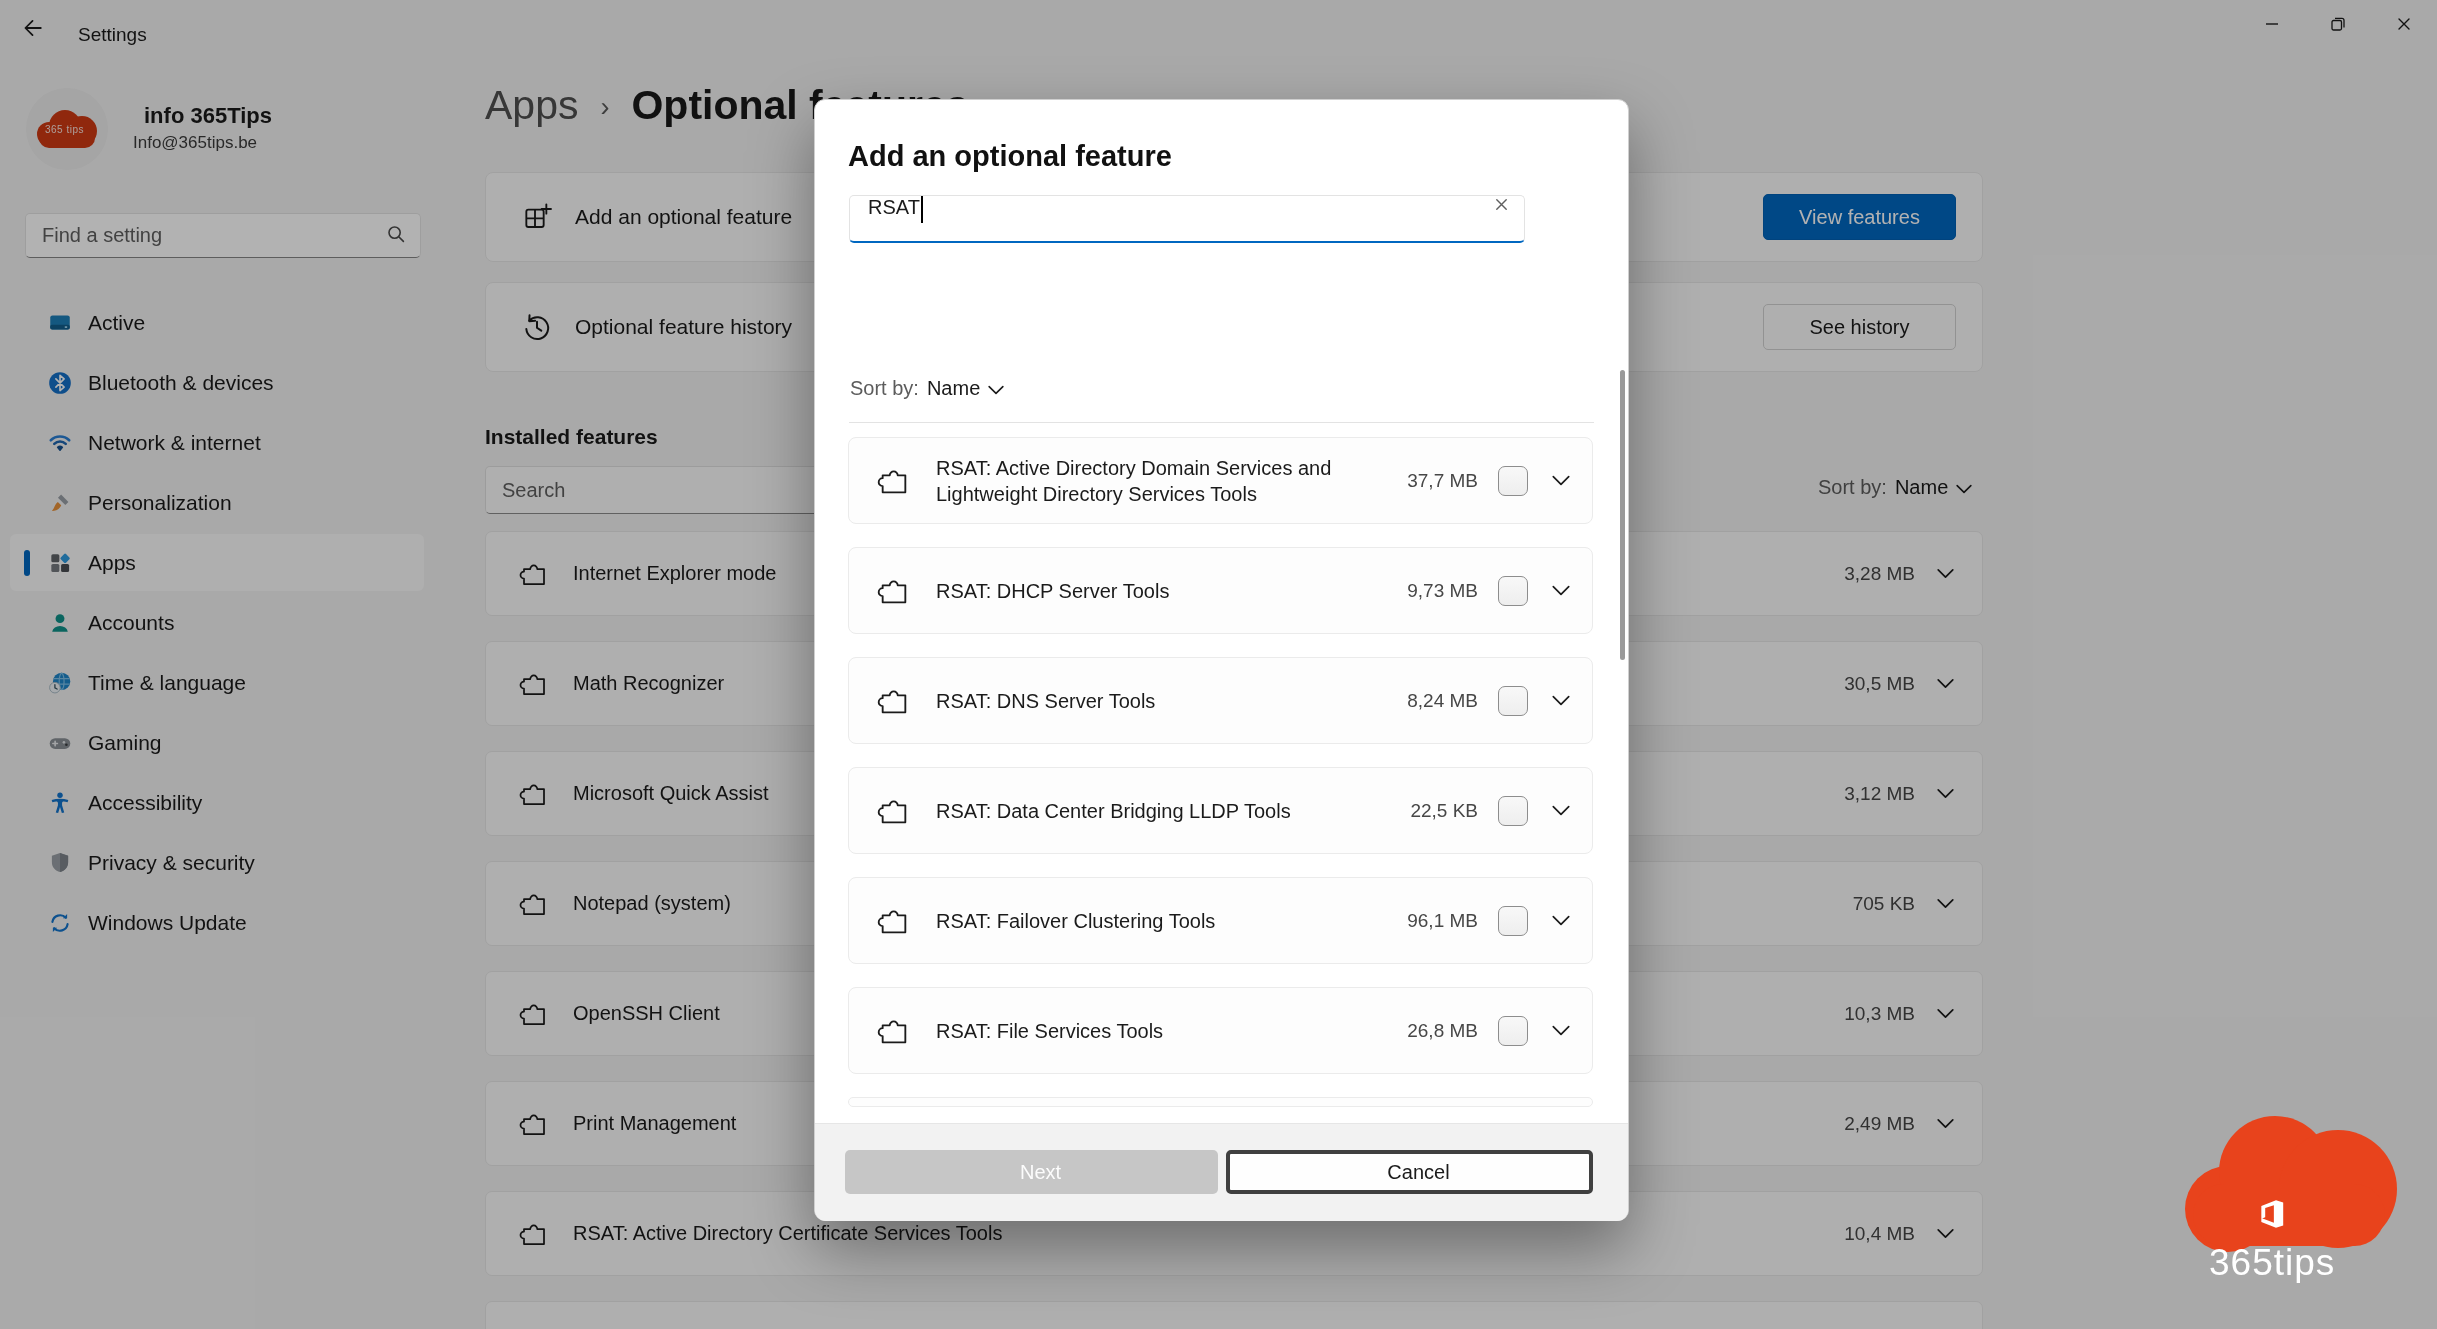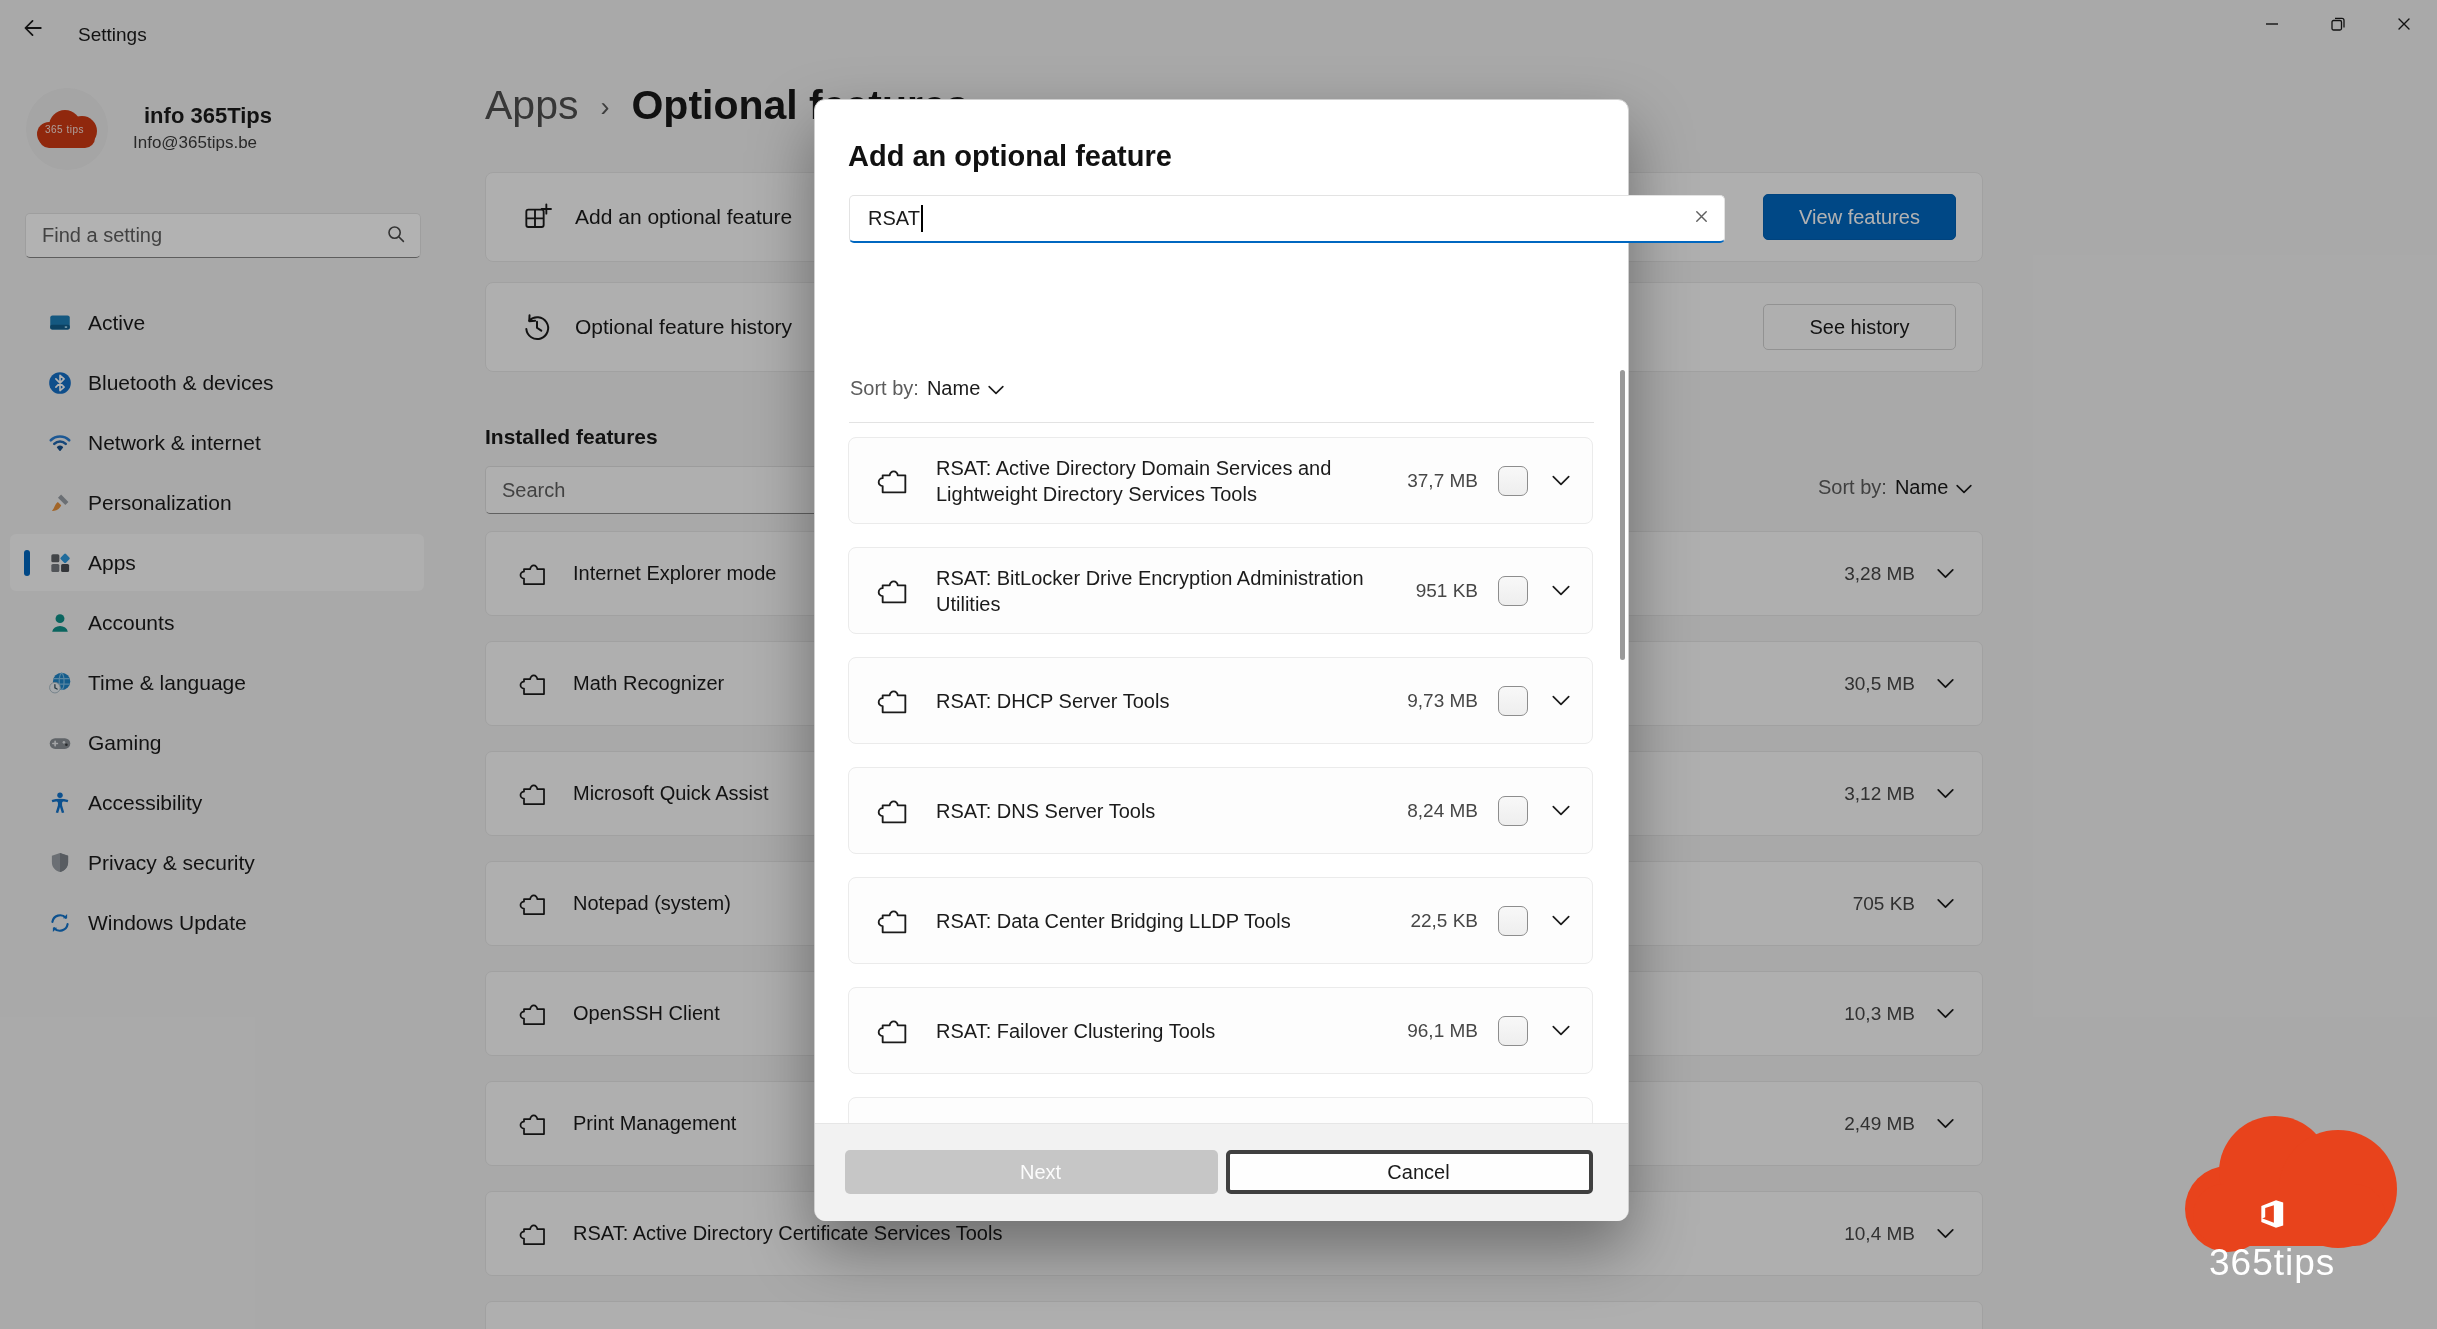--- a/index.html
+++ b/index.html
@@ -49,21 +49,21 @@
   .sort-value{color:#1b1b1b;}
   .feature-row{position:absolute;left:485px;width:1498px;height:85px;background:#fbfbfb;border:1px solid #e7e7e7;border-radius:7px;box-sizing:border-box;display:flex;align-items:center;cursor:pointer;}
   .feature-row .f-icon{margin-left:33px;width:30px;height:30px;flex:none;}
   .feature-row .f-name{margin-left:24px;font-size:20px;color:#1b1b1b;flex:1;}
   .feature-row .f-size{font-size:19px;color:#474747;margin-right:22px;}
   .feature-row .f-chev{margin-right:28px;display:flex;}
   
   .dim-overlay{position:absolute;inset:0;background:rgba(0,0,0,.30);z-index:40;}
   .dialog{position:absolute;left:814px;top:99px;width:815px;height:1122px;background:#ffffff;border:1px solid #cfcfcf;border-radius:11px;box-sizing:border-box;z-index:60;box-shadow:0 28px 64px rgba(0,0,0,.38);}
   .dlg-title{position:absolute;left:33px;top:40px;font-size:29px;font-weight:700;color:#111111;}
-  .dlg-search{position:absolute;left:34px;top:95px;width:876px;height:48px;background:#ffffff;border:1px solid #e3e3e3;border-bottom:2.5px solid #0067c0;border-radius:5px;box-sizing:border-box;display:flex;align-items:center;padding:0 14px 0 18px;cursor:text;}
+  .dlg-search{position:absolute;left:34px;top:95px;width:676px;height:48px;background:#ffffff;border:1px solid #e3e3e3;border-bottom:2.5px solid #0067c0;border-radius:5px;box-sizing:border-box;display:flex;padding:0 14px 0 18px;cursor:text;}
   .dlg-search .value{font-size:20px;color:#1b1b1b;}
   .caret{display:inline-block;width:2px;height:27px;background:#000;margin-left:1px;}
   .dlg-search .spacer{flex:1;}
   .dlg-sort{position:absolute;left:35px;top:277px;}
   .dlg-divider{position:absolute;left:34px;top:322px;width:745px;height:1px;background:#e3e3e3;}
   .dlg-list{position:absolute;left:33px;top:330px;width:749px;height:780px;overflow:hidden;padding-top:7px;box-sizing:border-box;}
   .dlg-item{position:relative;width:745px;height:87px;margin-bottom:23px;background:#fdfdfd;border:1px solid #ebebeb;border-radius:8px;box-sizing:border-box;display:flex;align-items:center;cursor:pointer;}
   .dlg-item .d-icon{margin-left:28px;width:34px;height:34px;flex:none;}
   .dlg-item .d-name{margin-left:25px;font-size:20px;line-height:26px;color:#1b1b1b;width:440px;flex:none;}
   .dlg-item .d-size{flex:1;text-align:right;font-size:19px;color:#474747;}
@@ -460,35 +460,20 @@
           <span class="d-name">RSAT: Active Directory Domain Services and Lightweight Directory Services Tools</span>
           <span class="d-size">37,7 MB</span>
           <span class="d-check"></span>
           <span class="d-chev">
             <svg width="18" height="11" viewBox="0 0 14 8">
               <path d="M1 1 L7 7 L13 1" stroke="#1b1b1b" stroke-width="1.3" fill="none" stroke-linecap="round" stroke-linejoin="round"></path>
             </svg>
           </span>
         </div>
 
-        <div class="dlg-item">
-          <span class="d-icon">
-            <svg width="34" height="34" viewBox="0 0 24 24" fill="none">
-              <path d="M4 8 L9 8 A2.8 2.8 0 1 1 14.6 8 L20 8 L20 20 L4 20 L4 15.6 A2.8 2.8 0 1 1 4 10 Z" stroke="#1b1b1b" stroke-width="1.3" stroke-linejoin="round"></path>
-            </svg>
-          </span>
-          <span class="d-name">RSAT: BitLocker Drive Encryption Administration Utilities</span>
-          <span class="d-size">951 KB</span>
-          <span class="d-check"></span>
-          <span class="d-chev">
-            <svg width="18" height="11" viewBox="0 0 14 8">
-              <path d="M1 1 L7 7 L13 1" stroke="#1b1b1b" stroke-width="1.3" fill="none" stroke-linecap="round" stroke-linejoin="round"></path>
-            </svg>
-          </span>
-        </div>
 
         <div class="dlg-item">
           <span class="d-icon">
             <svg width="34" height="34" viewBox="0 0 24 24" fill="none">
               <path d="M4 8 L9 8 A2.8 2.8 0 1 1 14.6 8 L20 8 L20 20 L4 20 L4 15.6 A2.8 2.8 0 1 1 4 10 Z" stroke="#1b1b1b" stroke-width="1.3" stroke-linejoin="round"></path>
             </svg>
           </span>
           <span class="d-name">RSAT: DHCP Server Tools</span>
           <span class="d-size">9,73 MB</span>
           <span class="d-check"></span>

